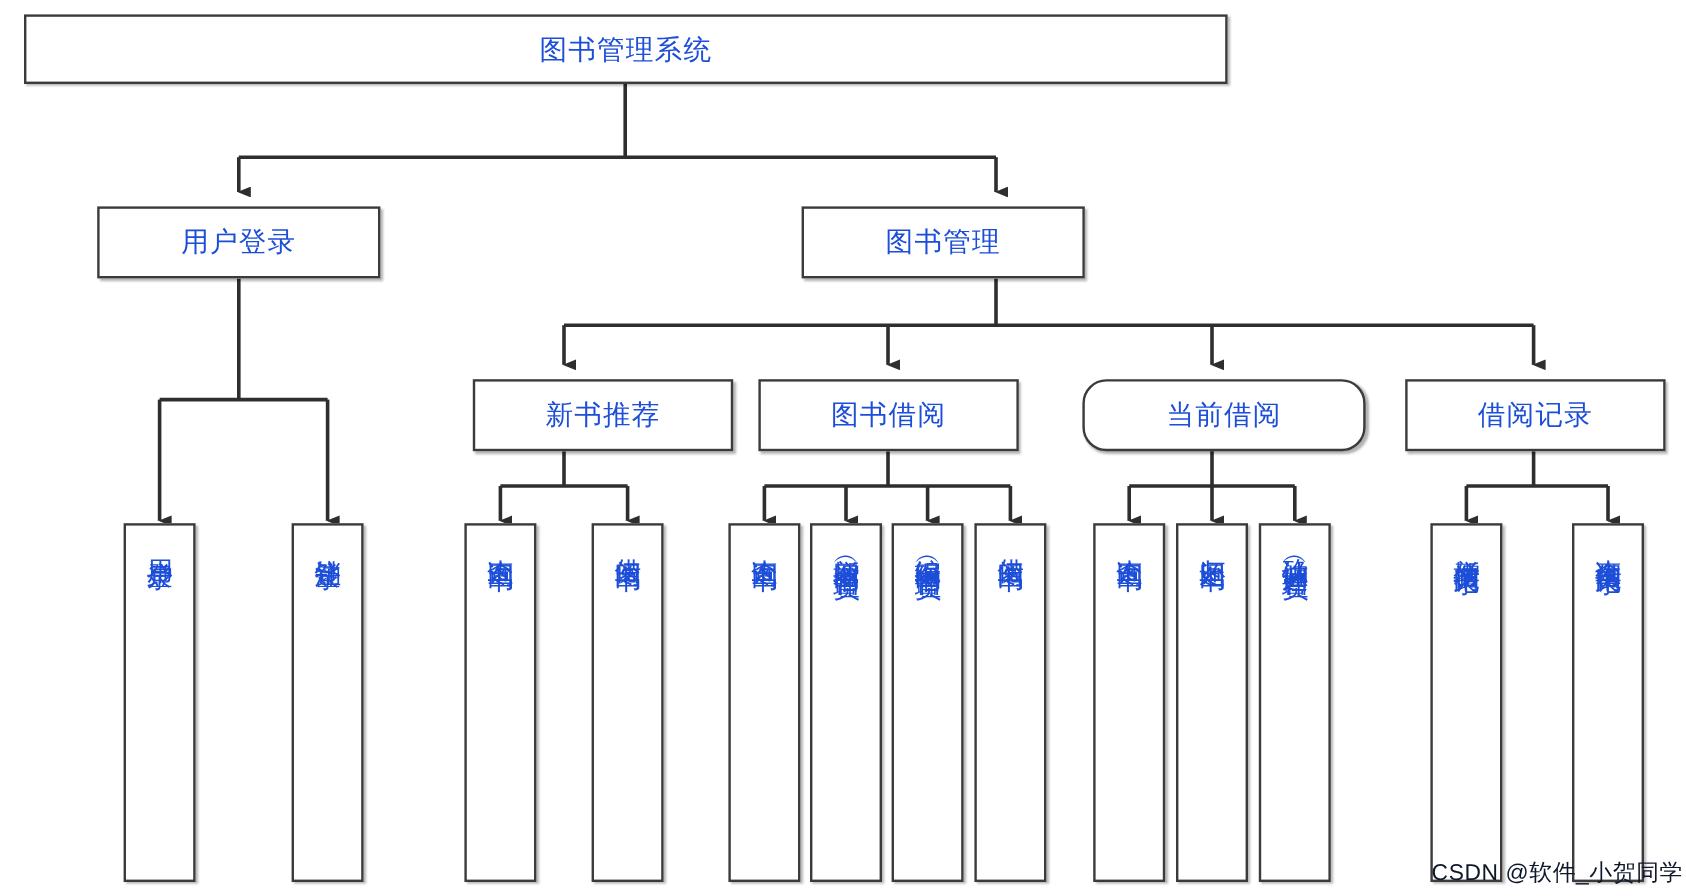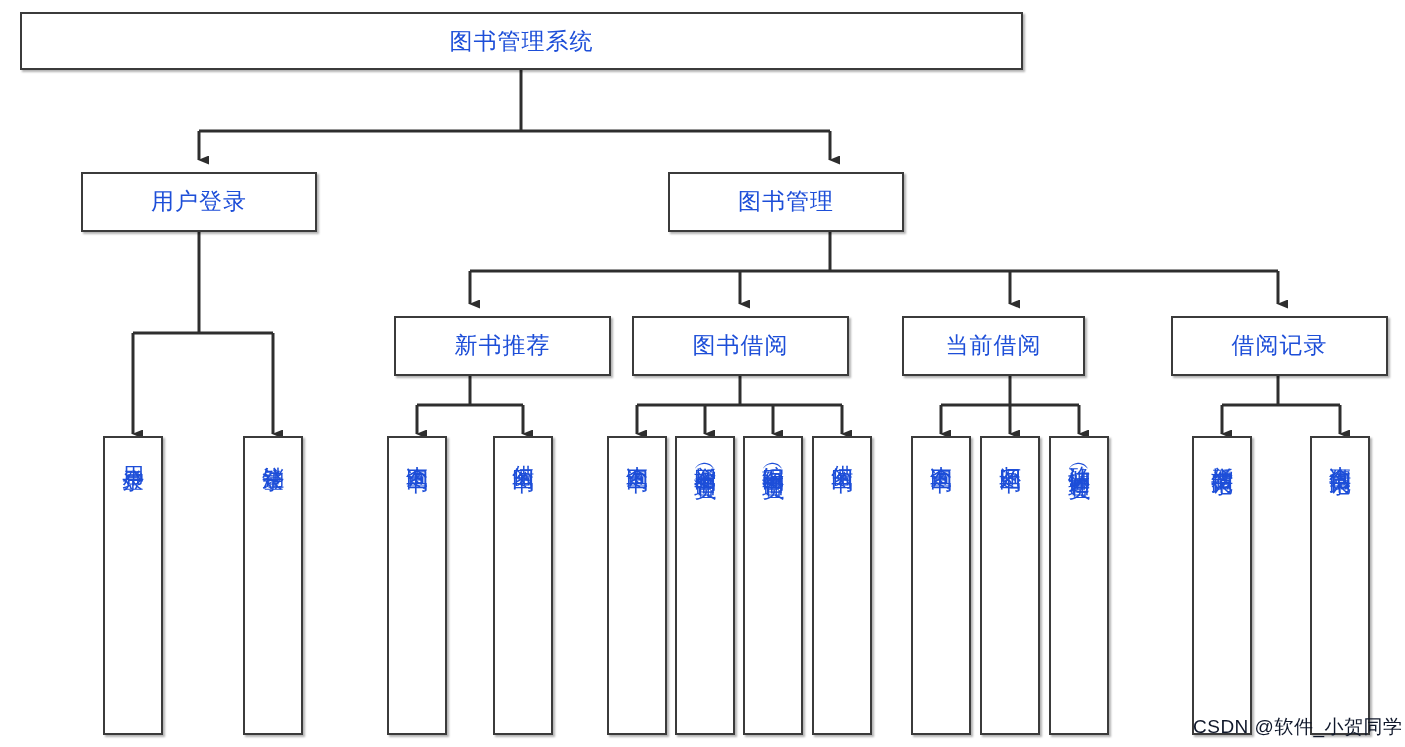--- a/index.html
+++ b/index.html
@@ -130,21 +130,21 @@
   <div class="node horiz" style="left:668px; top:172px; width:236px; height:60px;">
     <span>图书管理</span>
   </div>
 
   <div class="node horiz" style="left:362px; top:316px; width:217px; height:60px;margin-left:32px;">
     <span>新书推荐</span>
   </div>
   <div class="node horiz" style="left:632px; top:316px; width:217px; height:60px;">
     <span>图书借阅</span>
   </div>
-  <div class="node horiz" style="left:902px; top:316px; width:183px; height:60px;">
+  <div class="node horiz" style="left:902px; top:316px; width:236px; height:60px;border-radius:20px;">
     <span>当前借阅</span>
   </div>
   <div class="node horiz" style="left:1171px; top:316px; width:217px; height:60px;justify-content:center;">
     <span>借阅记录</span>
   </div>
 
   <div class="node vert" style="left:103px; top:436px; width:60px; height:299px;">
     <span class="vlabel">用户登录</span>
   </div>
   <div class="node vert" style="left:243px; top:436px; width:60px; height:299px;">

